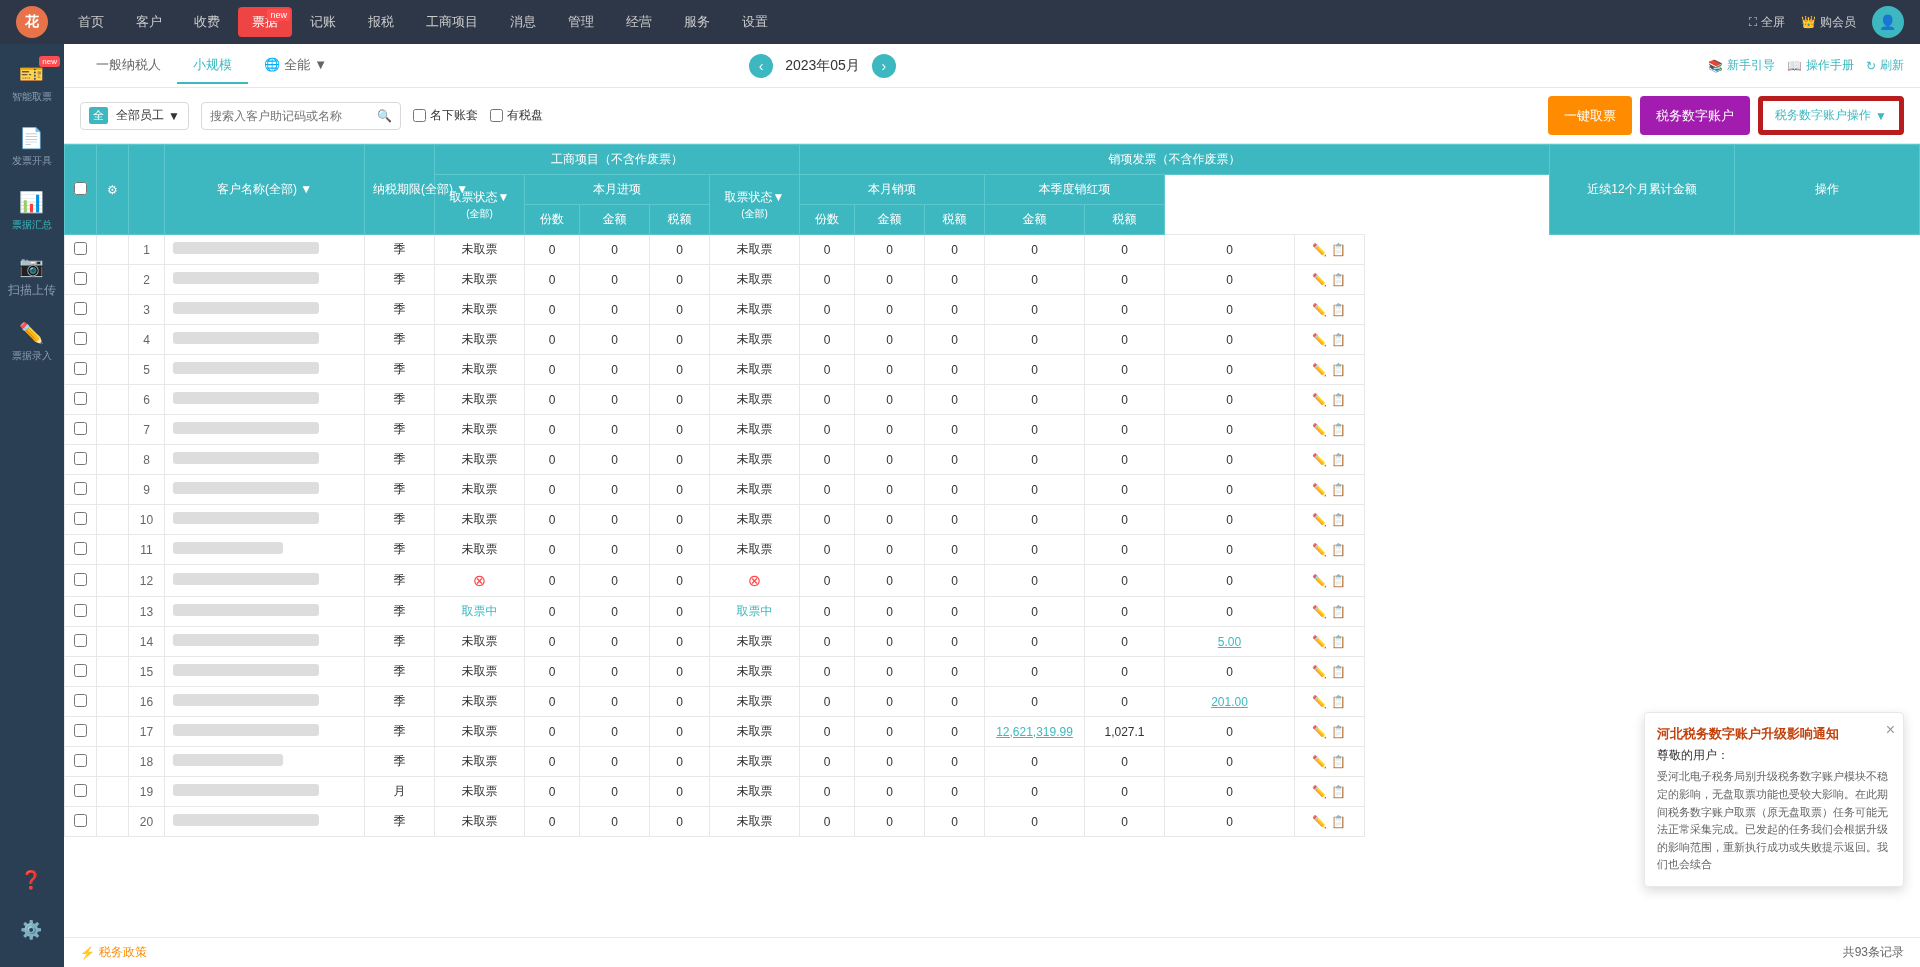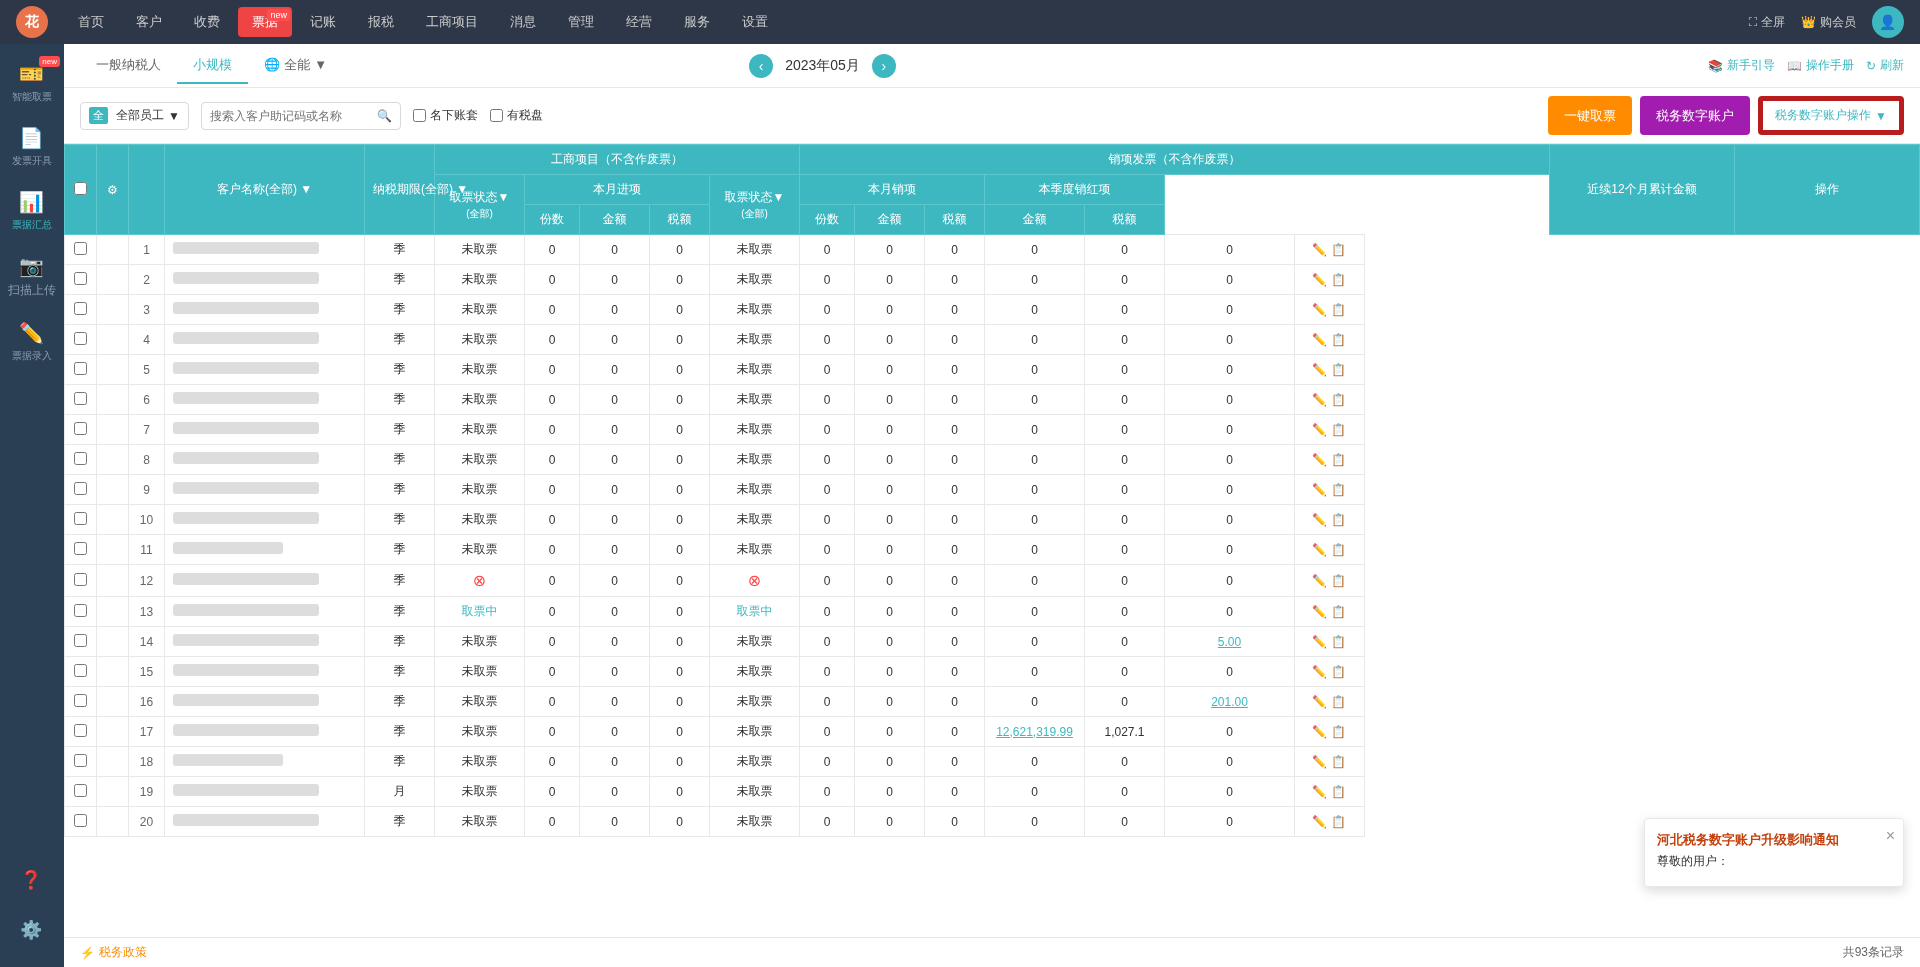--- a/index.html
+++ b/index.html
@@ -651,13 +651,14 @@
 
   </div>
 </div>
 
 <div class="notification-popup">
   <div class="popup-title-row">
     <div style="font-size:13px; font-weight:bold; color:#c2410c;">河北税务数字账户升级影响通知</div>
     <span class="popup-close">×</span>
   </div>
   <div style="font-size:12px; color:#333; margin-bottom:4px;">尊敬的用户：</div>
+  <div style="font-size:11px; color:#666; line-height:1.6;">受河北电子税务局别升级税务数字账户模块不稳定的影响，无盘取票功能也受较大影响。在此期间税务数字账户取票（原无盘取票）任务可能无法正常采集完成。已发起的任务我们会根据升级的影响范围，重新执行成功或失败提示返回。我们也会续合</div>
 </div>
 
 </body></html>

